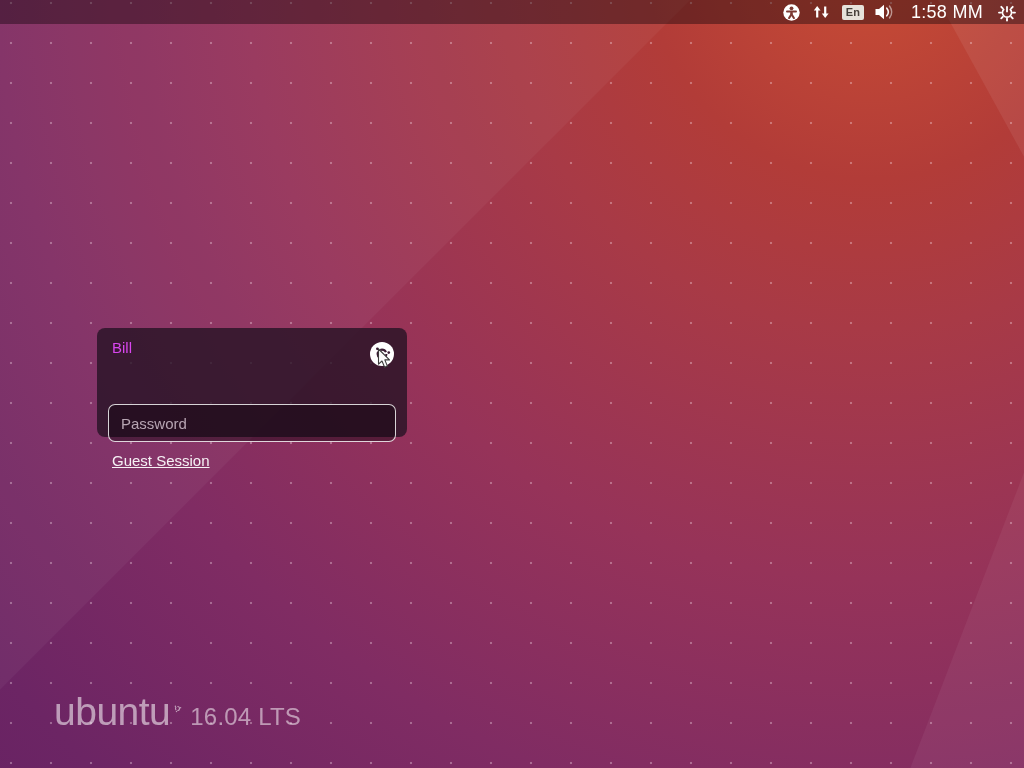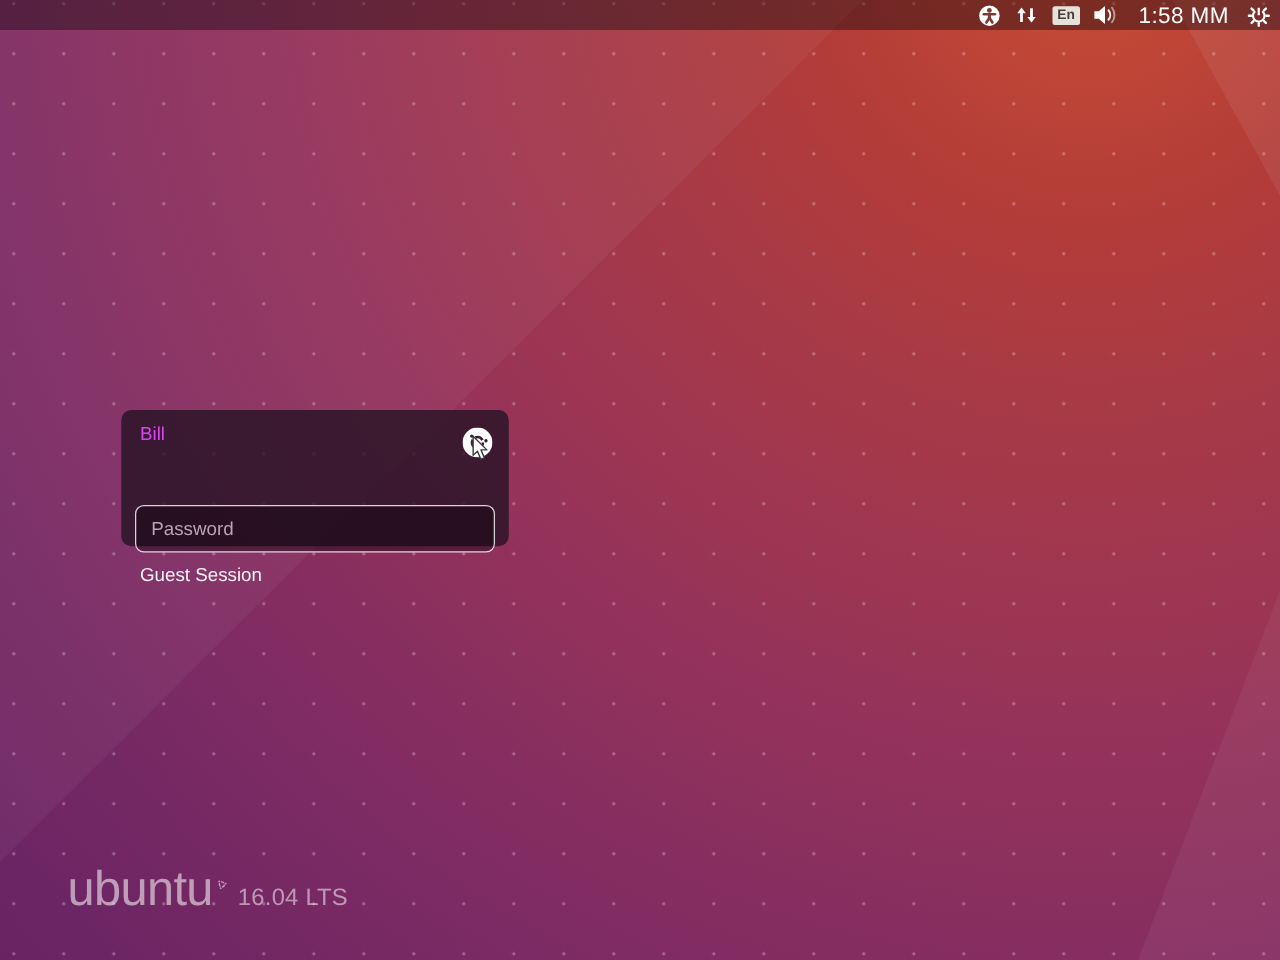--- a/index.html
+++ b/index.html
@@ -49,31 +49,32 @@
     position:absolute; left:11px; right:11px; top:64px; height:38px;
     box-sizing:border-box; border:1px solid rgba(255,255,255,0.82);
     border-radius:7px; background:rgba(18,5,15,0.45);
     color:#f3eef2; font-size:15px; padding:0 12px;
     font-family:"Liberation Sans", sans-serif; outline:none;margin-top:12px;
   }
   .pw-input::placeholder { color:#b7a5b3; opacity:1; }
   .guest {
     position:absolute; left:112px; top:452px; font-size:15px; color:#f6f1f5;
     cursor:default;
+    text-decoration:underline;
   }
   
   .cursor { position:absolute; left:377px; top:348px; pointer-events:none; }
   
   .branding {
     position:absolute; left:54px; top:690px;
     display:flex; align-items:baseline; color:rgba(255,255,255,0.55);
   }
   .brand-name { font-size:39px; letter-spacing:-0.5px; }
   .brand-cof { position:relative; top:-11px; margin-left:2px; margin-right:7px; }
-  .brand-version { font-size:19px; color:rgba(255,255,255,0.52); letter-spacing:0.2px;text-align:center; }
+  .brand-version { font-size:24px; color:rgba(255,255,255,0.52); letter-spacing:0.2px;text-align:center; }
 </style>
 </head>
 <body>
 
 <div class="screen">
 
   <div class="bg">
     <div class="tri tri-main"></div>
     <div class="tri tri-tr"></div>
     <div class="tri tri-br"></div>

